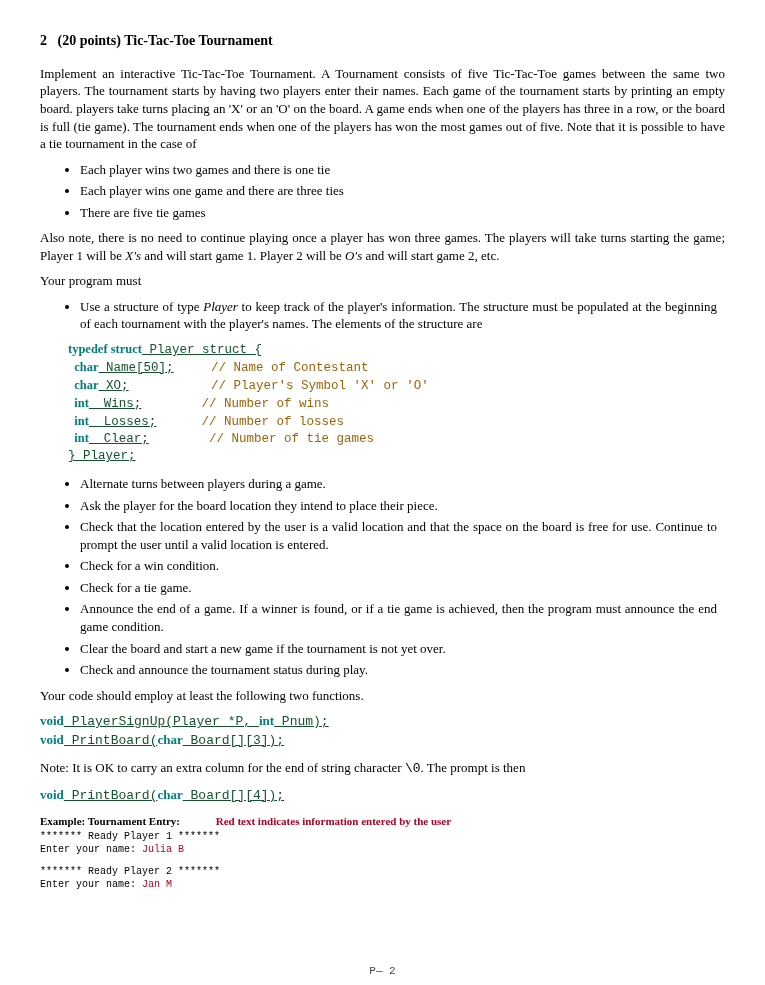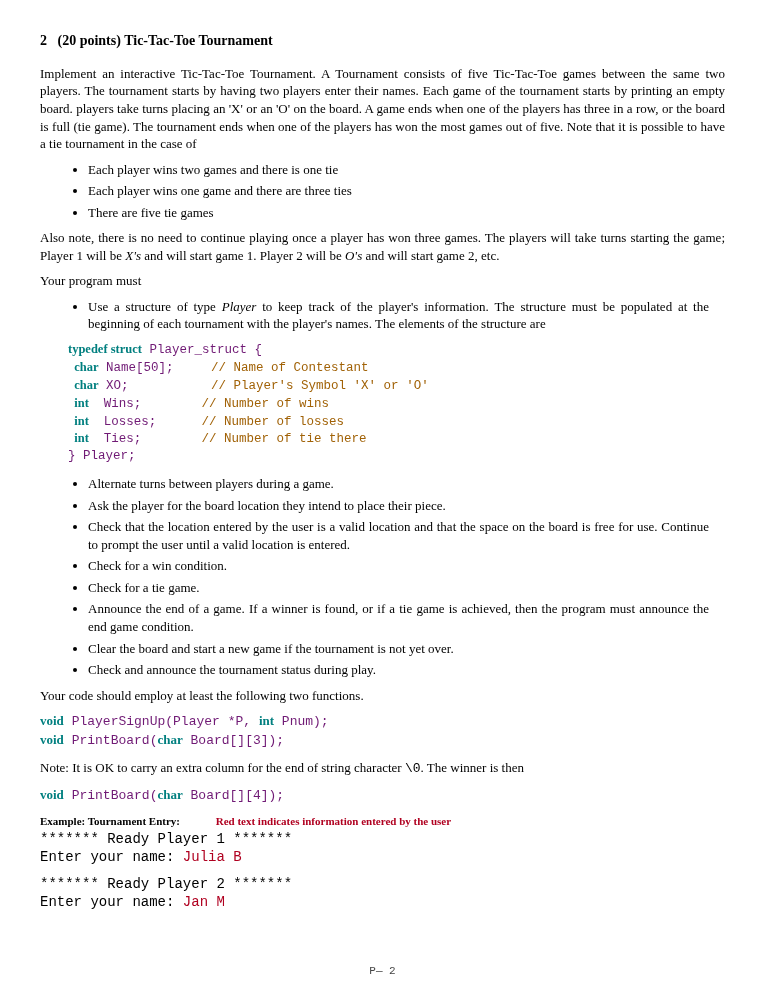--- a/index.html
+++ b/index.html
@@ -21,50 +21,50 @@
   p.paragraph {
     margin: 0 0 8px 0;
     text-align: justify;
   }
   ul.bullets {
     list-style: disc;
     margin: 4px 0 8px 0;
     padding-left: 32px;
   }
   ul.bullets > li {
-    margin: 4px 16px;
+    margin: 4px 8px;
     text-align: justify;
   }
   .italic { font-style: italic; }
   pre.code {
     font-family: "Courier New", Courier, monospace;
     font-size: 12.5px;
     line-height: 1.35;
     margin: 6px 0 10px 28px;
     white-space: pre;
   }
   pre.code-left {
     font-family: "Courier New", Courier, monospace;
     font-size: 13px;
     line-height: 1.35;
     margin: 6px 0 10px 0;
     white-space: pre;
   }
   .kw  { color: #007f7f; font-weight: bold; font-family: Liberation Serif, serif; }
-  .id  { color: #701a75; }
+  .id  { color: #14532d; text-decoration: underline; }
   .cm  { color: #a16207; }
   .example-head {
     font-size: 11px;
     margin: 10px 0 2px 0;
   }
   .example-head .lead { font-weight: bold; }
   .example-head .red  { color: #b00020; font-weight: bold; margin-left: 33px; }
   pre.tty {
     font-family: "Courier New", Courier, monospace;
-    font-size: 14px;
+    font-size: 10px;
     line-height: 1.25;
     margin: 2px 0 10px 0;
     white-space: pre;
   }
   .red { color: #b00020; }
   .footer-page {
     font-family: "Courier New", Courier, monospace;
     font-size: 11px;
     color: #444;
     position: fixed;
@@ -100,41 +100,41 @@
   <li>
     <span>Use a structure of type </span><span class="italic">Player</span><span> to keep track of the player's information. The structure must be populated at the beginning of each tournament with the player's names. The elements of the structure are</span>
   </li>
 </ul>
 
 <pre class="code"><span class="kw">typedef struct</span><span class="id"> Player_struct {</span>
 <span class="kw">  char</span><span class="id"> Name[50];</span>     <span class="cm">// Name of Contestant</span>
 <span class="kw">  char</span><span class="id"> XO;</span>           <span class="cm">// Player's Symbol 'X' or 'O'</span>
 <span class="kw">  int</span><span class="id">  Wins;</span>        <span class="cm">// Number of wins</span>
 <span class="kw">  int</span><span class="id">  Losses;</span>      <span class="cm">// Number of losses</span>
-<span class="kw">  int</span><span class="id">  Ties;</span>        <span class="cm">// Number of tie there</span>
+<span class="kw">  int</span><span class="id">  Clear;</span>        <span class="cm">// Number of tie games</span>
 <span class="id">} Player;</span></pre>
 
 <ul class="bullets">
   <li>Alternate turns between players during a game.</li>
   <li>Ask the player for the board location they intend to place their piece.</li>
   <li>Check that the location entered by the user is a valid location and that the space on the board is free for use. Continue to prompt the user until a valid location is entered.</li>
   <li>Check for a win condition.</li>
   <li>Check for a tie game.</li>
   <li>Announce the end of a game. If a winner is found, or if a tie game is achieved, then the program must announce the end game condition.</li>
   <li>Clear the board and start a new game if the tournament is not yet over.</li>
   <li>Check and announce the tournament status during play.</li>
 </ul>
 
 <p class="paragraph">Your code should employ at least the following two functions.</p>
 
 <pre class="code-left"><span class="kw">void</span><span class="id"> PlayerSignUp(Player *P, </span><span class="kw">int</span><span class="id"> Pnum);</span>
 <span class="kw">void</span><span class="id"> PrintBoard(</span><span class="kw">char</span><span class="id"> Board[][3]);</span></pre>
 
 <p class="paragraph">
-  <span>Note: It is OK to carry an extra column for the end of string character </span><span style="font-family:'Courier New',monospace">\0</span><span>. The winner is then</span>
+  <span>Note: It is OK to carry an extra column for the end of string character </span><span style="font-family:'Courier New',monospace">\0</span><span>. The prompt is then</span>
 </p>
 
 <pre class="code-left"><span class="kw">void</span><span class="id"> PrintBoard(</span><span class="kw">char</span><span class="id"> Board[][4]);</span></pre>
 
 <div class="example-head">
   <span class="lead">Example: Tournament Entry: </span><span class="red">Red text indicates information entered by the user</span>
 </div>
 
 <pre class="tty"><span>******* Ready Player 1 *******</span>
 <span>Enter your name: </span><span class="red">Julia B</span></pre>

